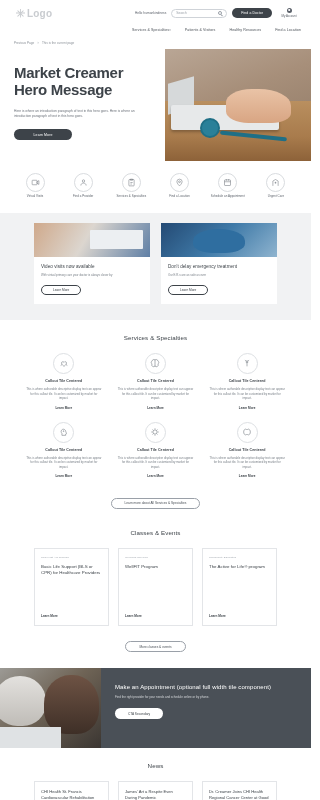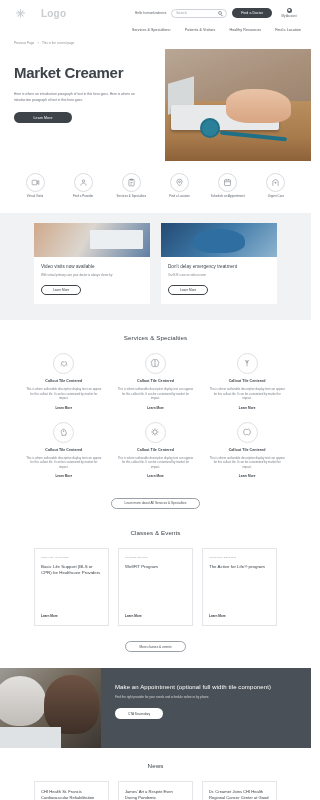--- a/index.html
+++ b/index.html
@@ -14,21 +14,21 @@
 
   
   .topbar {
     height: 26px;
     display: flex;
     align-items: center;
     padding: 0 6px;
     background: #fff;
   }
   .logo {
-    display: flex; align-items: center; gap: 16px;
+    display: flex; align-items: center; gap: 2px;
     color: #c9ccd0;
     font-size: 10px; font-weight: bold; letter-spacing: .2px;
     padding-left: 10px;
   }
   .logo-mark {
     width: 9px; height: 9px;
     display: inline-block;
     position: relative;
   }
   .logo-mark:before, .logo-mark:after {
@@ -365,20 +365,21 @@
 <div class="breadcrumb">
   <a href="#" style="color:#8c9299;text-decoration:none">Previous Page</a>
   <span class="sep">&gt;</span>
   <span>This is the current page</span>
 </div>
 
 <section class="hero">
   <div class="hero-left">
     <h1>
       <span>Market Creamer</span><br>
+      <span>Hero Message</span>
     </h1>
     <p>Here is where an introduction paragraph of text in this hero goes. Here is where an introduction paragraph of text in this hero goes.</p>
     <button class="btn-dark">Learn More</button>
   </div>
   <div class="hero-img">
     <div class="desk"></div>
     <div class="lid"></div>
     <div class="lap"></div>
     <div class="hand"></div>
     <div class="steth"></div>

